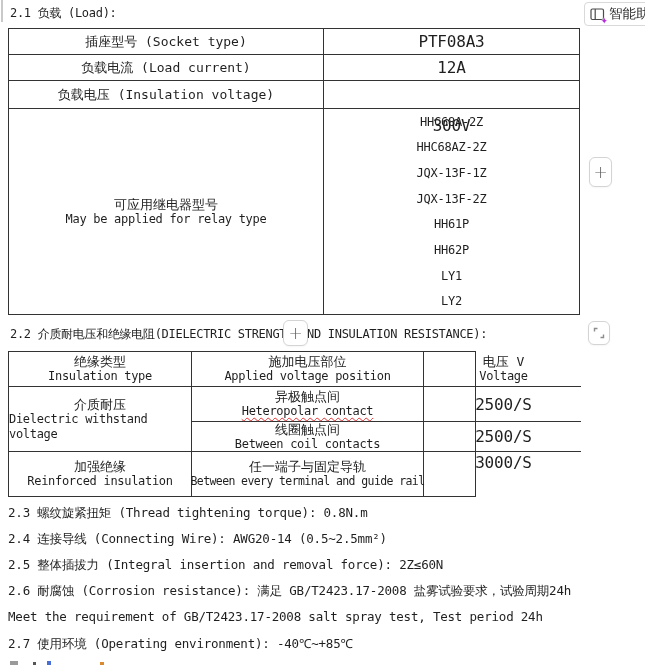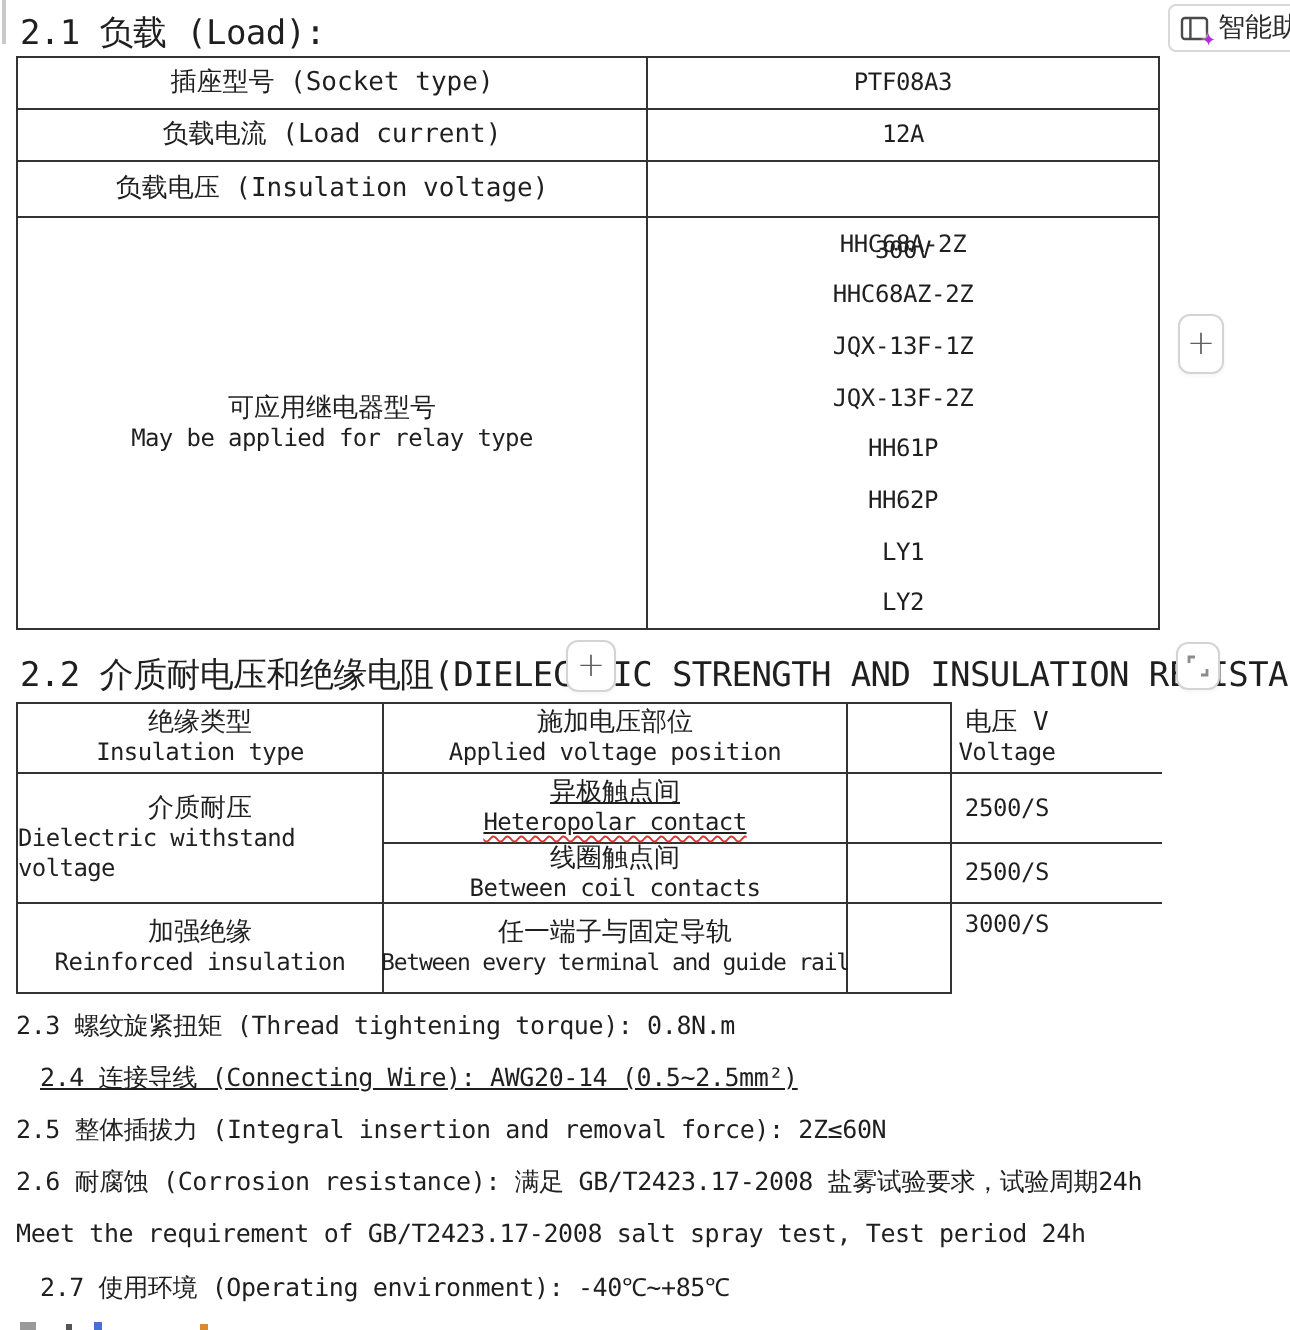--- a/index.html
+++ b/index.html
@@ -4,32 +4,32 @@
 <style>
   html,body{margin:0;padding:0;}
   body{
     width:645px;height:665px;position:relative;overflow:hidden;
     background:#ffffff;
     font-family:"DejaVu Sans Mono","Liberation Mono",monospace,sans-serif;
     color:#1f1f1f;
     -webkit-font-smoothing:antialiased;
   }
   .abs{position:absolute;box-sizing:border-box;}
-  .heading{font-size:17px;letter-spacing:-0.3px;white-space:nowrap;}
+  .heading{font-size:12px;letter-spacing:-0.3px;white-space:nowrap;}
   
   .tbl{border:1px solid #333;background:#fff;}
   .vline,.hline{position:absolute;background:#333;}
   .cell{
     position:absolute;display:flex;flex-direction:column;
     align-items:center;justify-content:center;text-align:left;
     font-size:13px;line-height:15px;box-sizing:border-box;
   }
   .cell .en{font-size:12px;letter-spacing:-0.3px;white-space:nowrap;}
   .cell .cn{font-size:13px;}
-  .val{font-size:12px;letter-spacing:-0.2px;}
+  .val{font-size:16px;letter-spacing:-0.2px;}
   .relay-list{
     position:absolute;display:flex;flex-direction:column;
     justify-content:space-around;align-items:center;
     font-size:12px;letter-spacing:-0.2px;
   }
   .squiggle{
     text-decoration-line:underline;
     text-decoration-style:wavy;
     text-decoration-color:#e03131;
     text-decoration-thickness:1px;
@@ -137,21 +137,21 @@
   <div class="cell" style="left:415px;top:0;width:159px;height:34px;">
     <span class="cn">电压 V</span>
     <span class="en">Voltage</span>
   </div>
 
   <div class="cell" style="left:0;top:35px;width:182px;height:64px;">
     <span class="cn">介质耐压</span>
     <span class="en" style="white-space:normal;">Dielectric withstand voltage</span>
   </div>
 
-  <div class="cell" style="left:183px;top:35px;width:231px;height:34px;text-decoration:underline;">
+  <div class="cell" style="left:183px;top:35px;width:231px;height:34px;">
     <span class="cn">异极触点间</span>
     <span class="en squiggle">Heteropolar contact</span>
   </div>
   <div class="cell val" style="left:415px;top:35px;width:159px;height:34px;">
     <span>2500/S</span>
     </div>
 
   <div class="cell" style="left:183px;top:70px;width:231px;height:29px;">
     <span class="cn" style="line-height:14px;">线圈触点间</span>
     <span class="en" style="line-height:14px;">Between coil contacts</span>
@@ -167,25 +167,25 @@
   <div class="cell" style="left:183px;top:100px;width:231px;height:44px;">
     <span class="cn">任一端子与固定导轨</span>
     <span class="en" style="font-size:11.5px;letter-spacing:-0.6px;">Between every terminal and guide rail</span>
   </div>
   <div class="cell val" style="left:415px;top:88px;width:159px;height:44px;">
     <span>3000/S</span>
     </div>
 </div>
 
 <div class="abs note" style="left:8px;top:505px;">2.3 螺纹旋紧扭矩 (Thread tightening torque): 0.8N.m</div>
-<div class="abs note" style="left:20px;top:531px;text-decoration:underline;">2.4 连接导线 (Connecting Wire): AWG20-14 (0.5~2.5mm²)</div>
+<div class="abs note" style="left:8px;top:531px;">2.4 连接导线 (Connecting Wire): AWG20-14 (0.5~2.5mm²)</div>
 <div class="abs note" style="left:8px;top:557px;">2.5 整体插拔力 (Integral insertion and removal force):  2Z≤60N</div>
 <div class="abs note" style="left:8px;top:583px;text-align:right;">2.6 耐腐蚀 (Corrosion resistance): 满足 GB/T2423.17-2008 盐雾试验要求，试验周期24h</div>
 <div class="abs note" style="left:8px;top:609px;">Meet the requirement of GB/T2423.17-2008 salt spray test,  Test period 24h</div>
-<div class="abs note" style="left:20px;top:635px;">2.7 使用环境 (Operating environment): -40℃~+85℃</div>
+<div class="abs note" style="left:8px;top:635px;">2.7 使用环境 (Operating environment): -40℃~+85℃</div>
 
 <div class="frag" style="left:10px;top:661px;width:8px;height:4px;background:#9a9a9a;"></div>
 <div class="frag" style="left:33px;top:662px;width:3px;height:3px;background:#555;"></div>
 <div class="frag" style="left:47px;top:661px;width:4px;height:4px;background:#4a6fd4;"></div>
 <div class="frag" style="left:100px;top:662px;width:4px;height:3px;background:#d98a2e;"></div>
 
 <div class="ai-btn">
   <span class="ai-icon">
     <svg width="15" height="15" viewBox="0 0 15 15">
       <rect x="1" y="2" width="12.5" height="10.5" rx="1.5" fill="none" stroke="#4a4a4a" stroke-width="1.2"></rect>

